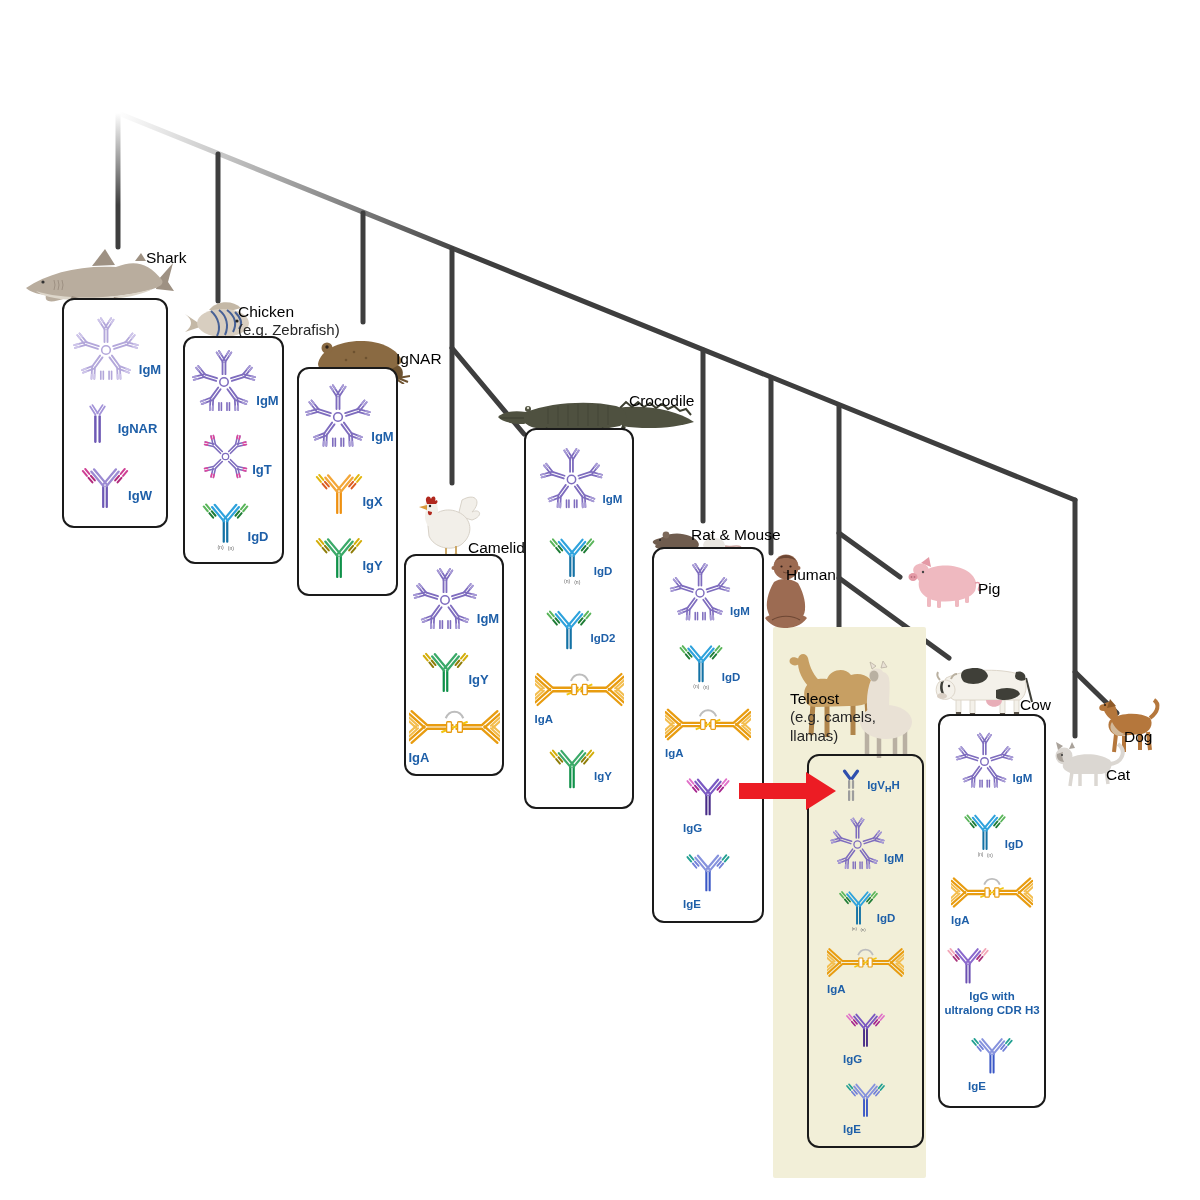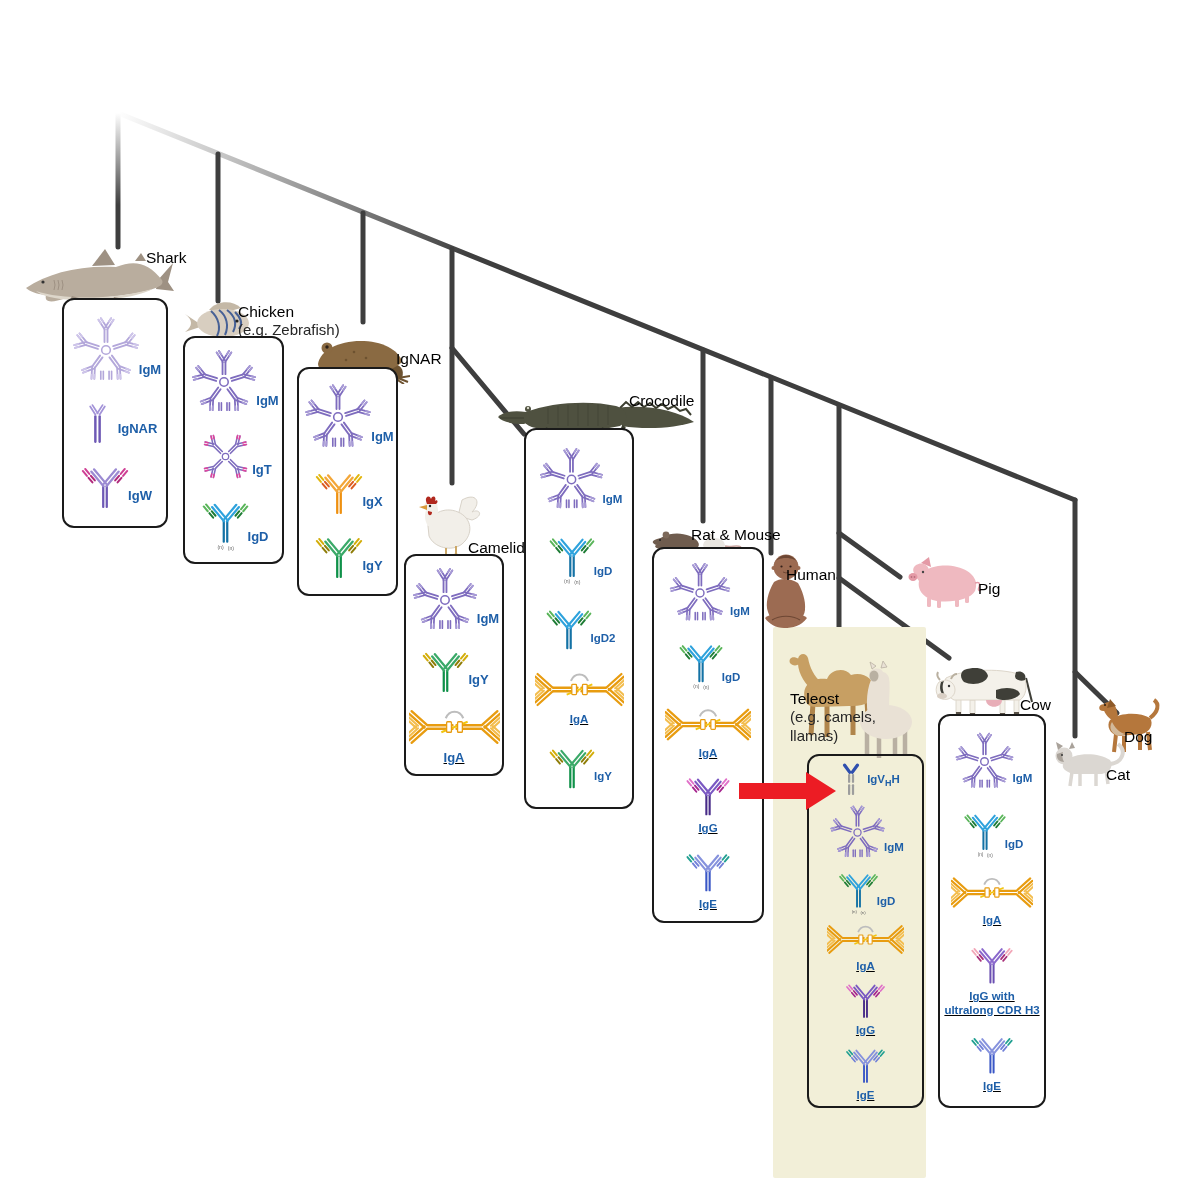--- a/index.html
+++ b/index.html
@@ -7,21 +7,21 @@
          font-family:"Liberation Sans", sans-serif;}
   #tree-layer{position:absolute;left:0;top:0;}
   .band{position:absolute;border-radius:2px;}
   .sbox{position:absolute;background:#fff;border:2.5px solid #1a1a1a;border-radius:12px;
         box-sizing:border-box;display:flex;flex-direction:column;justify-content:space-evenly;
         align-items:center;padding:0 2px;}
   .sbox.hl{background:transparent;}
   .entry{display:flex;}
   .entry.right{flex-direction:row;align-items:flex-end;}
   .entry.right .ig-label{margin-left:-4px;margin-bottom:9px;}
-  .entry.below{flex-direction:column;align-items:center;text-decoration:underline;}
+  .entry.below{flex-direction:column;align-items:flex-start;}
   .entry.below .ig-label{margin-top:2px;text-align:center;}
   .ig-label{font-weight:bold;color:#1e5fa8;font-size:13px;line-height:1.15;white-space:nowrap;}
   .ig-label sub{font-size:9px;}
   .sm .ig-label{font-size:11.5px;}
   .sp-label{position:absolute;font-size:15.5px;color:#000000;white-space:nowrap;}
   .sp-sub{position:absolute;font-size:15px;color:#262626;white-space:nowrap;line-height:1.25;}
   .animal{position:absolute;}
   #arrow-layer{position:absolute;left:0;top:0;}
 </style>
 </head>
@@ -1191,21 +1191,21 @@
     <svg class="animal" style="left:841px;top:660px" width="80" height="100" viewBox="0 0 80 100">
       <path d="M26 70 L26 96 M38 72 L38 98 M54 70 L54 96 M64 68 L64 94" stroke="#b9b0a2" stroke-width="4.5" fill="none"></path>
       <ellipse cx="45" cy="62" rx="26" ry="17" fill="#e9e1d5"></ellipse>
       <path d="M28 60 C24 44 26 26 32 16 C36 10 46 10 48 18 C50 30 46 46 50 60 Z" fill="#e9e1d5"></path>
       <path d="M28 14 C28 8 40 6 42 12 C44 18 40 22 34 22 C30 21 28 18 28 14 Z" fill="#e9e1d5"></path>
       <path d="M31 9 L29 2 L35 6 Z M40 8 L42 1 L46 7 Z" fill="#e9e1d5" stroke="#b9b0a2" stroke-width="0.8"></path>
       <ellipse cx="33" cy="16" rx="4.5" ry="5.5" fill="#b9b0a2"></ellipse>
     </svg>
     <div class="sp-label" style="left:790px;top:690px">Teleost</div>
     <div class="sp-sub" style="left:790px;top:708px">(e.g. camels,<br>llamas)</div>
-    <div class="sbox hl sm" style="left:807px;top:754px;width:117px;height:354px">
+    <div class="sbox hl sm" style="left:807px;top:754px;width:117px;height:394px">
       <div class="entry right">
         <svg width="40" height="38" viewBox="0 0 64 60">
           <rect x="27.2" y="22" width="3.6" height="14" rx="1.4" fill="#9d9d9d"></rect>
           <rect x="27.2" y="38.5" width="3.6" height="17" rx="1.4" fill="#9d9d9d"></rect>
           <rect x="33.4" y="22" width="3.6" height="14" rx="1.4" fill="#9d9d9d"></rect>
           <rect x="33.4" y="38.5" width="3.6" height="17" rx="1.4" fill="#9d9d9d"></rect>
           <g transform="rotate(-36 32 22)">
             <rect x="29.4" y="2" width="5.2" height="19" rx="2.2" fill="#2f4fae"></rect>
           </g>
           <g transform="rotate(36 32 22)">

